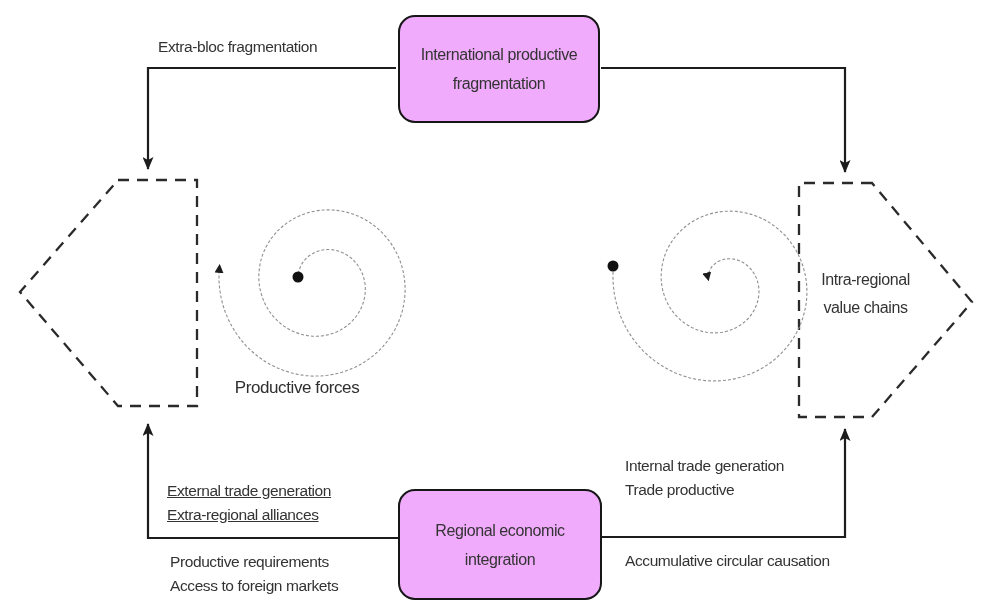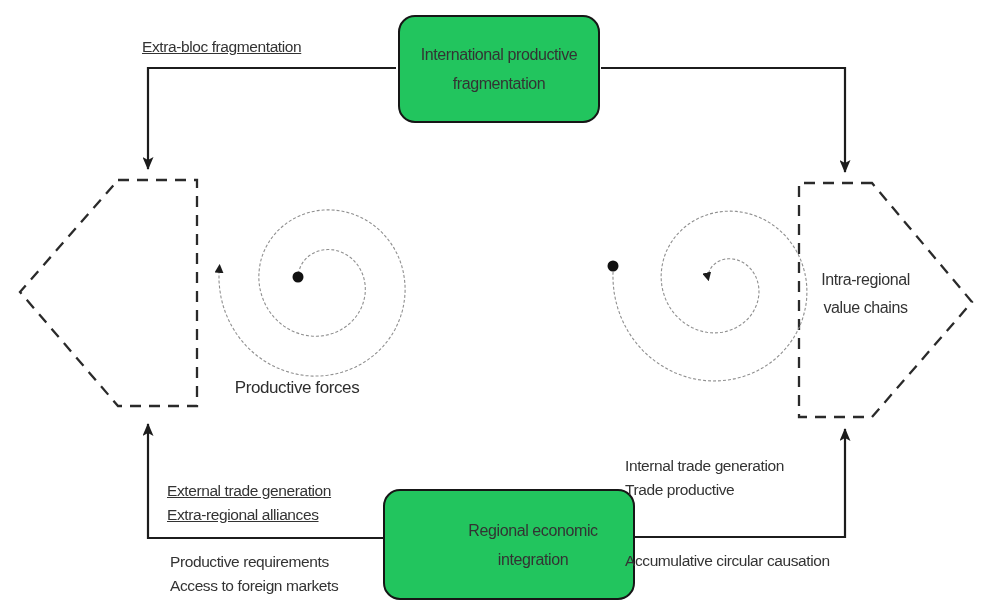--- a/index.html
+++ b/index.html
@@ -6,21 +6,21 @@
   .canvas{
     position:relative;width:989px;height:614px;background:#ffffff;overflow:hidden;
     font-family:"Liberation Sans",sans-serif;color:#333333;
   }
   .canvas svg{position:absolute;left:0;top:0;}
   .lbl{
     position:absolute;font-size:15.5px;letter-spacing:-0.4px;line-height:24px;
     color:#333333;white-space:nowrap;
   }
   .node-box{
-    position:absolute;border:2.6px solid #161616;border-radius:17px;background:#22c55e;
+    position:absolute;border:2.6px solid #161616;border-radius:17px;background:#f0abfc;
     display:flex;align-items:center;justify-content:center;text-align:center;
   }
   .node-box .inner{font-size:16px;letter-spacing:-0.4px;line-height:29px;width:172px;}
   .pent-text{
     position:absolute;width:115px;text-align:center;font-size:16px;
     letter-spacing:-0.4px;line-height:28px;white-space:normal;
   }
   .force-lbl{
     position:absolute;width:150px;text-align:center;font-size:17px;
     letter-spacing:-0.4px;color:#2e2e2e;white-space:nowrap;
@@ -52,27 +52,27 @@
     <path fill="none" stroke="#8f8f8f" stroke-width="1.1" stroke-dasharray="3 2" marker-end="url(#arrowSmall)" d="M298.4,278.8L298.3,276.9L298.4,274.9L298.6,272.8L299.0,270.8L299.7,268.8L300.4,266.8L301.4,264.8L302.5,262.9L303.9,261.0L305.4,259.2L307.0,257.6L308.8,256.0L310.8,254.6L312.9,253.4L315.2,252.2L317.5,251.3L320.0,250.6L322.6,250.0L325.2,249.7L327.9,249.5L330.6,249.6L333.4,249.9L336.2,250.4L338.9,251.2L341.6,252.2L344.3,253.5L346.8,254.9L349.3,256.6L351.7,258.5L353.9,260.6L356.0,263.0L358.0,265.5L359.7,268.2L361.2,271.0L362.5,274.0L363.6,277.2L364.4,280.4L365.0,283.8L365.3,287.2L365.3,290.6L365.1,294.1L364.5,297.7L363.7,301.1L362.6,304.6L361.2,308.0L359.5,311.3L357.6,314.5L355.3,317.5L352.8,320.4L350.1,323.1L347.1,325.7L343.9,327.9L340.5,330.0L336.9,331.8L333.1,333.3L329.2,334.5L325.2,335.4L321.1,336.0L316.9,336.3L312.6,336.2L308.4,335.8L304.1,335.0L299.9,333.9L295.7,332.4L291.6,330.7L287.7,328.5L283.9,326.1L280.3,323.3L276.9,320.2L273.7,316.8L270.7,313.2L268.1,309.3L265.7,305.2L263.7,300.8L262.0,296.3L260.6,291.6L259.6,286.8L259.0,281.9L258.8,276.9L259.0,271.9L259.6,266.9L260.5,261.8L261.9,256.9L263.7,252.0L265.9,247.3L268.5,242.7L271.4,238.3L274.8,234.1L278.4,230.1L282.4,226.5L286.7,223.1L291.3,220.1L296.2,217.4L301.2,215.1L306.5,213.2L312.0,211.7L317.6,210.6L323.3,210.0L329.0,209.8L334.8,210.1L340.7,210.9L346.4,212.1L352.1,213.8L357.7,215.9L363.1,218.5L368.3,221.5L373.4,225.0L378.1,228.8L382.6,233.1L386.7,237.7L390.5,242.7L393.9,247.9L396.9,253.5L399.5,259.3L401.6,265.4L403.2,271.6L404.3,278.0L405.0,284.4L405.1,291.0L404.7,297.6L403.8,304.2L402.4,310.7L400.4,317.1L397.9,323.4L395.0,329.5L391.5,335.4L387.5,341.0L383.1,346.3L378.3,351.3L373.0,355.9L367.4,360.1L361.5,363.9L355.2,367.2L348.6,370.0L341.8,372.3L334.8,374.1L327.6,375.3L320.4,376.0L313.0,376.1L305.7,375.6L298.3,374.5L291.1,372.8L283.9,370.6L276.9,367.8L270.2,364.4L263.6,360.5L257.4,356.0L251.5,351.1L246.0,345.7L240.9,339.8L236.3,333.5L232.1,326.8L228.5,319.8L225.4,312.5L222.9,305.0L221.0,297.2L219.7,289.3L219.0,281.2L219.0,273.1L219.6,264.9"></path>
     <path fill="none" stroke="#8f8f8f" stroke-width="1.1" stroke-dasharray="3 2" marker-end="url(#arrowSmall)" d="M613.4,266.8L612.9,275.3L613.2,283.9L614.1,292.3L615.7,300.6L617.9,308.6L620.7,316.5L624.1,324.0L628.0,331.3L632.5,338.1L637.5,344.6L642.9,350.6L648.7,356.1L655.0,361.1L661.5,365.6L668.4,369.6L675.5,373.0L682.8,375.8L690.2,378.0L697.8,379.6L705.4,380.6L713.0,381.0L720.6,380.8L728.1,380.0L735.5,378.6L742.7,376.7L749.6,374.3L756.4,371.3L762.8,367.8L768.9,363.9L774.6,359.5L779.9,354.7L784.8,349.5L789.3,344.0L793.3,338.3L796.8,332.2L799.8,326.0L802.3,319.6L804.2,313.0L805.7,306.4L806.6,299.7L806.9,293.0L806.8,286.3L806.1,279.8L804.9,273.3L803.2,267.0L801.1,260.9L798.5,255.0L795.5,249.4L792.0,244.1L788.2,239.1L784.1,234.5L779.6,230.2L774.8,226.3L769.8,222.9L764.6,219.8L759.2,217.2L753.6,215.1L747.9,213.4L742.2,212.2L736.4,211.4L730.7,211.1L725.0,211.3L719.3,211.9L713.8,212.9L708.4,214.3L703.2,216.2L698.1,218.4L693.4,221.0L688.8,224.0L684.6,227.2L680.7,230.8L677.0,234.6L673.8,238.7L670.9,242.9L668.3,247.4L666.1,251.9L664.4,256.6L663.0,261.4L662.0,266.3L661.4,271.1L661.1,275.9L661.3,280.7L661.8,285.5L662.7,290.1L664.0,294.6L665.5,298.9L667.4,303.0L669.6,307.0L672.1,310.7L674.8,314.2L677.8,317.4L681.0,320.3L684.4,323.0L687.9,325.3L691.6,327.4L695.3,329.1L699.2,330.5L703.1,331.6L707.0,332.3L711.0,332.8L714.9,332.9L718.7,332.7L722.5,332.2L726.2,331.4L729.8,330.3L733.2,329.0L736.5,327.4L739.6,325.6L742.5,323.6L745.2,321.4L747.7,319.0L750.0,316.4L752.0,313.7L753.7,310.9L755.2,308.0L756.5,305.0L757.5,302.0L758.2,299.0L758.7,295.9L759.0,292.9L758.9,289.9L758.7,286.9L758.2,284.1L757.5,281.3L756.6,278.6L755.5,276.1L754.2,273.7L752.7,271.5L751.1,269.4L749.4,267.5L747.5,265.7L745.6,264.2L743.5,262.8L741.4,261.7L739.3,260.7L737.1,259.9L734.9,259.4L732.7,259.0L730.5,258.8L728.4,258.8L726.3,259.0L724.3,259.3L722.4,259.8L720.5,260.4L718.8,261.2L717.1,262.1L715.6,263.2L714.2,264.3L713.0,265.5L711.9,266.7L710.9,268.1L710.1,269.5L709.4,270.9L708.9,272.3L708.5,273.7L708.2,275.1L708.1,276.5L708.1,277.8L708.2,279.1L708.5,280.4"></path>
     <circle cx="298" cy="277" r="5.5" fill="#111111"></circle>
     <circle cx="613" cy="266" r="5.5" fill="#111111"></circle>
   </svg>
 
   <div class="node-box" style="left:398px;top:15px;width:198px;height:104px;">
     <div class="inner">International productive fragmentation</div>
   </div>
 
-  <div class="node-box" style="left:383px;top:489px;width:200px;height:107px;padding-left:48px;">
+  <div class="node-box" style="left:398px;top:489px;width:200px;height:107px;">
     <div class="inner" style="width:160px;">Regional economic integration</div>
   </div>
 
   <div class="pent-text" style="left:808px;top:266px;">Intra-regional value chains</div>
 
-  <div class="lbl" style="left:142px;top:35px;text-decoration:underline;">Extra-bloc fragmentation</div>
+  <div class="lbl" style="left:158px;top:35px;">Extra-bloc fragmentation</div>
 
   <div class="lbl" style="left:167px;top:479px;text-decoration:underline;">
     <div>External trade generation</div>
     <div>Extra-regional alliances</div>
   </div>
   <div class="lbl" style="left:170px;top:550px;">
     <div>Productive requirements</div>
     <div>Access to foreign markets</div>
   </div>
 

